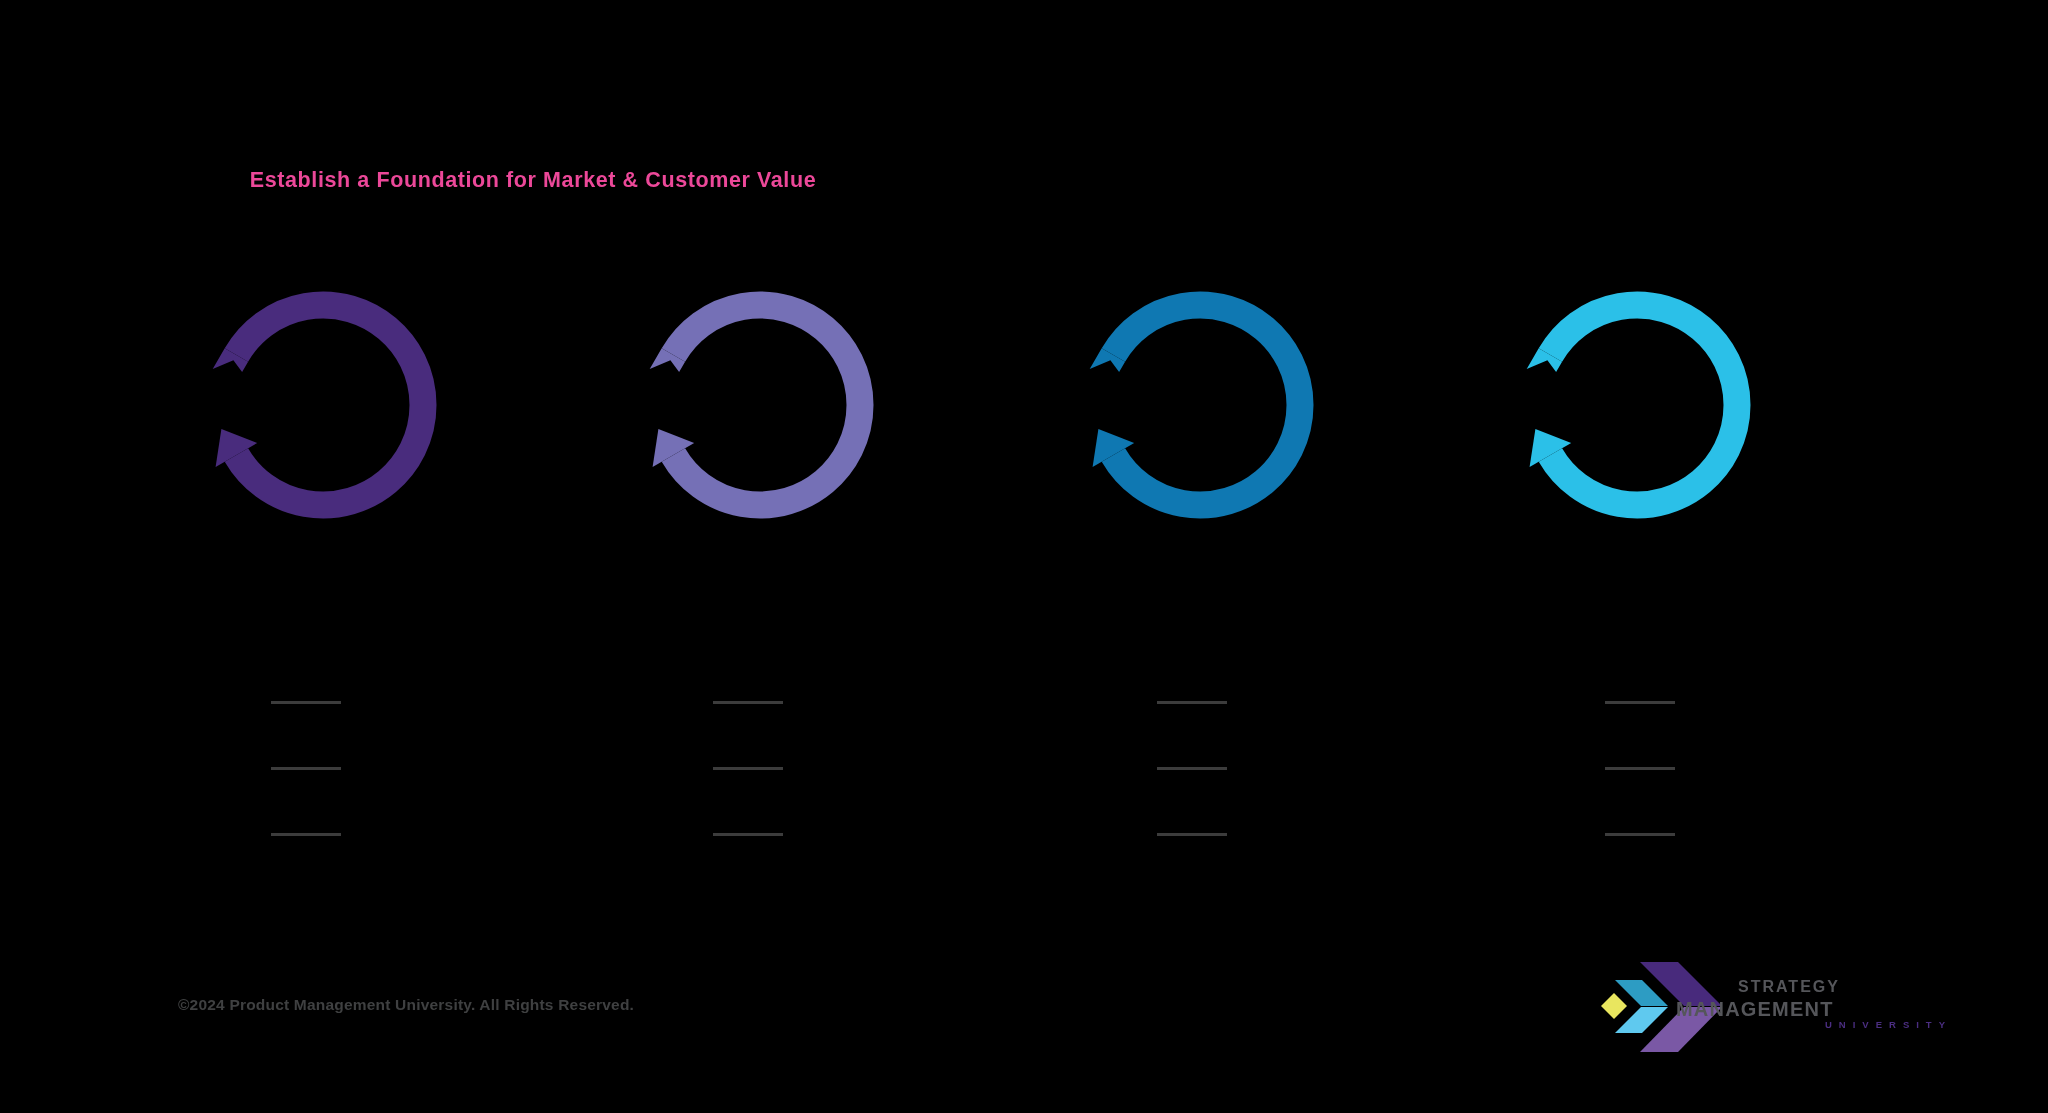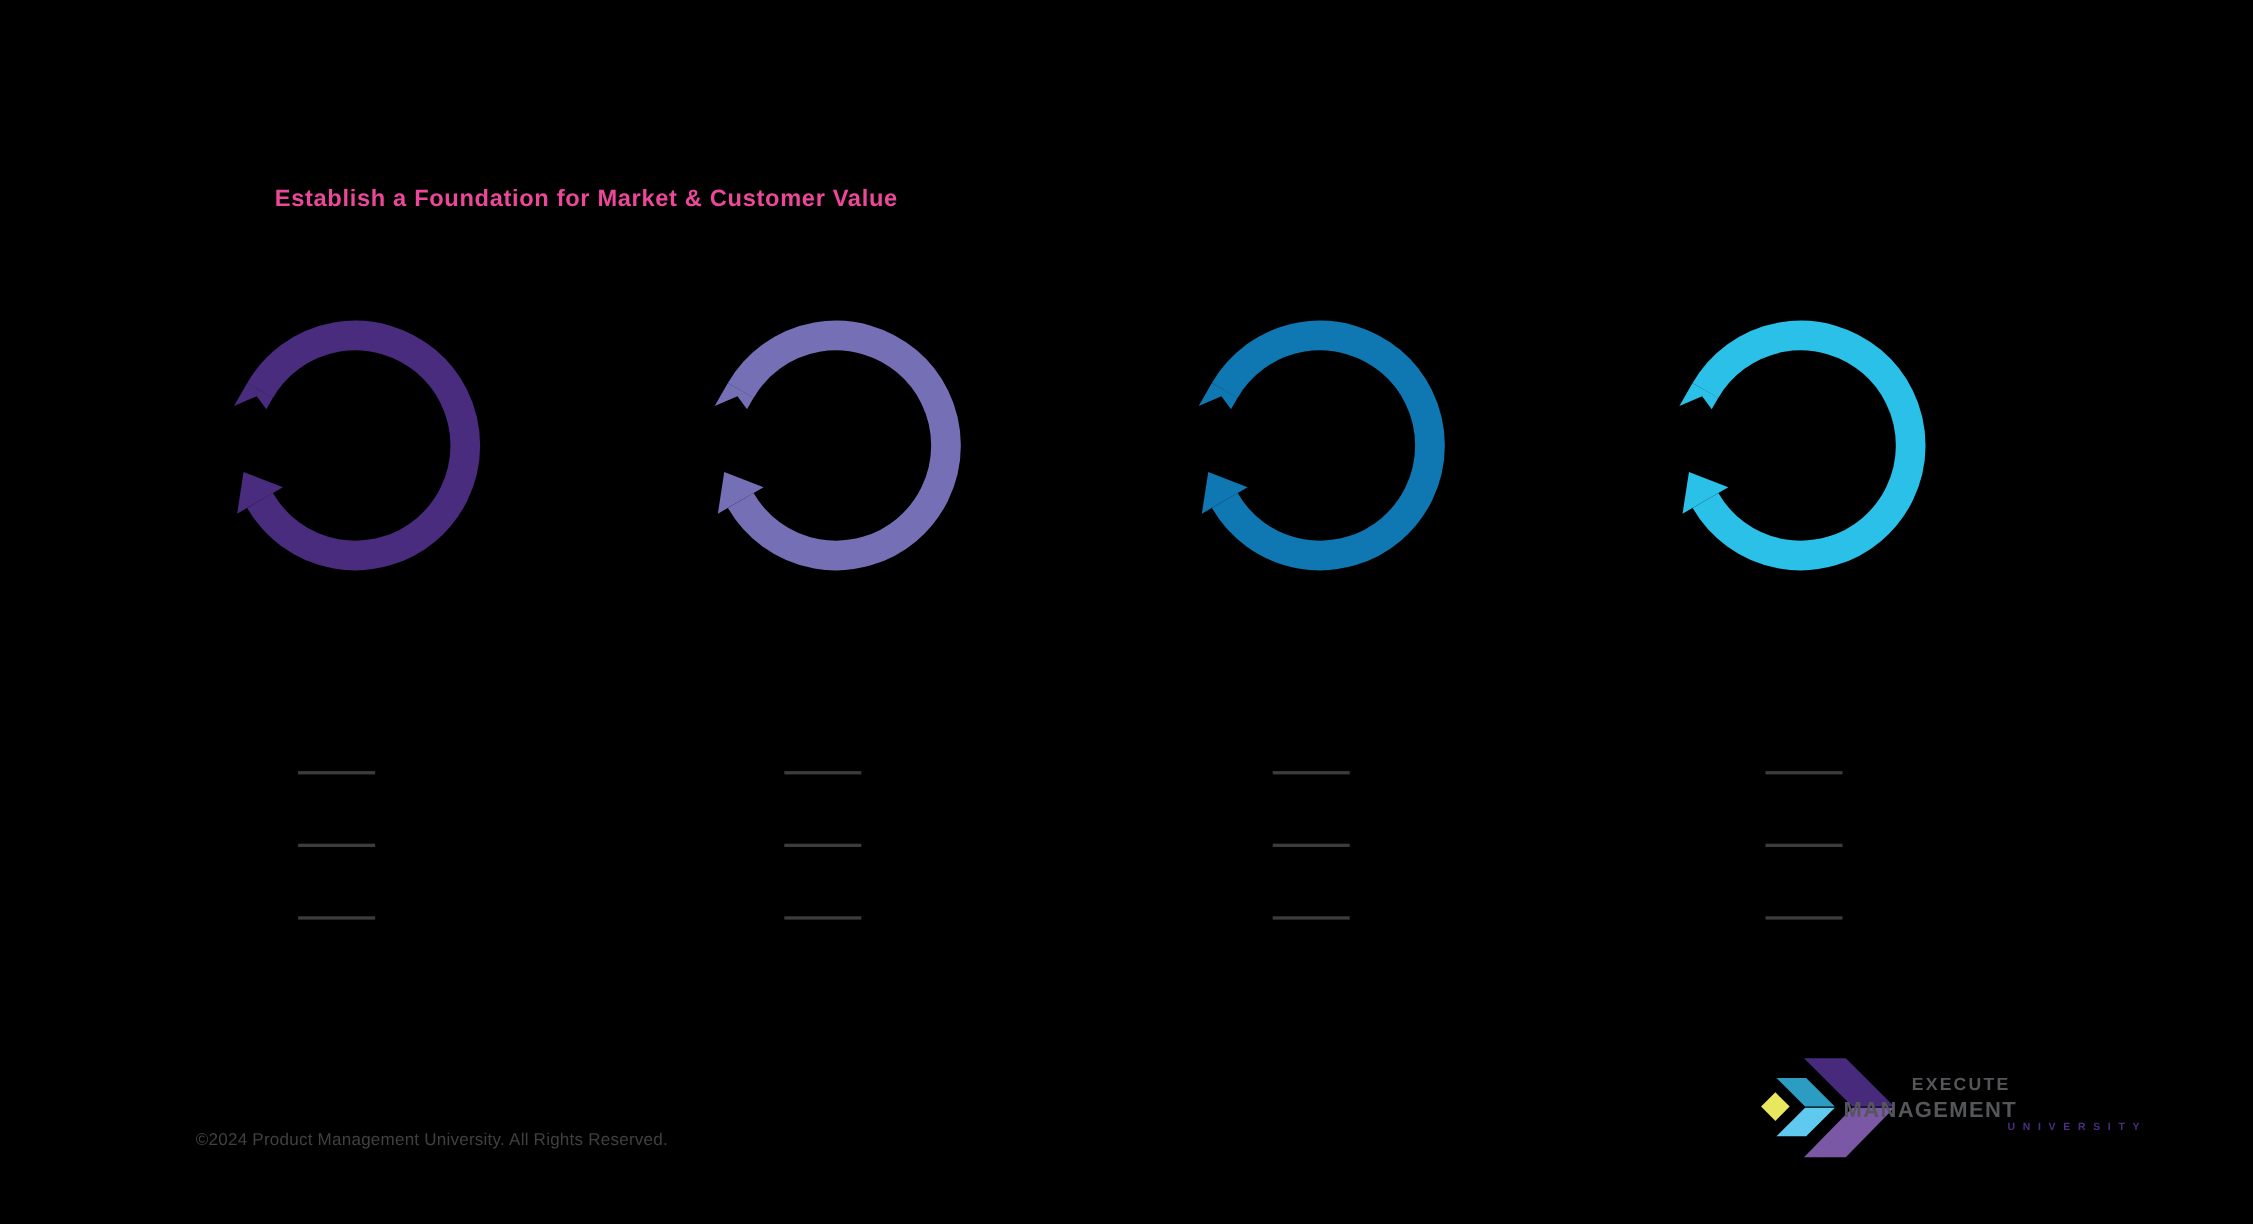--- a/index.html
+++ b/index.html
@@ -29,21 +29,21 @@
   }
   .tag span{font-size:13px;line-height:17px;font-weight:bold;letter-spacing:.4px;text-align:center;}
   .sep-col{position:absolute;top:701px;display:flex;flex-direction:column;gap:63px;}
   .sep-col.s1{left:271px;}
   .sep-col.s2{left:713px;}
   .sep-col.s3{left:1157px;}
   .sep-col.s4{left:1605px;}
   .sep-line{width:70px;height:3px;background:var(--sep-color,#3c3c3c);}
   .copyright{
     position:absolute;left:178px;top:996px;
-    font-size:15.5px;font-weight:normal;letter-spacing:.2px;white-space:nowrap;margin-top:32px;
+    font-size:15.5px;font-weight:bold;letter-spacing:.2px;white-space:nowrap;
   }
   .logo-mark{position:absolute;left:1590px;top:950px;}
   .logo-text{position:absolute;font-weight:bold;white-space:nowrap;}
   .logo-text.l1{left:1738px;top:978px;font-size:16px;letter-spacing:2px;}
   .logo-text.l2{left:1676px;top:998px;font-size:20px;letter-spacing:1.2px;}
   .logo-text.l3{left:1825px;top:1019px;font-size:9.5px;letter-spacing:7px;}
 </style>
 </head>
 <body>
 
@@ -101,17 +101,17 @@
   <div class="copyright" style="color: rgb(63, 64, 65);">©2024 Product Management University. All Rights Reserved.</div>
 
   <svg class="logo-mark" width="330" height="115" viewBox="1590 950 330 115">
     <polygon points="1614,993 1627,1006 1614,1019 1601,1006" style="fill: rgb(233, 230, 95);"></polygon>
     <polygon points="1615,980 1642,980 1668,1006 1641,1006" style="fill: rgb(45, 156, 195);"></polygon>
     <polygon points="1641,1007 1668,1007 1642,1033 1615,1033" style="fill: rgb(95, 201, 239);"></polygon>
     <polygon points="1640,962 1678,962 1722,1006 1684,1006" style="fill: rgb(72, 42, 124);"></polygon>
     <polygon points="1684,1007 1722,1007 1678,1052 1640,1052" style="fill: rgb(122, 88, 165);"></polygon>
   </svg>
 
-  <div class="logo-text l1" style="color: rgb(85, 86, 90);">EXECUTE</div>
+  <div class="logo-text l1" style="color: rgb(85, 86, 90);">STRATEGY</div>
   <div class="logo-text l2" style="color: rgb(85, 86, 90);">MANAGEMENT</div>
   <div class="logo-text l3" style="color: rgb(75, 46, 130);">UNIVERSITY</div>
 
 </div>
 
 </body></html>

